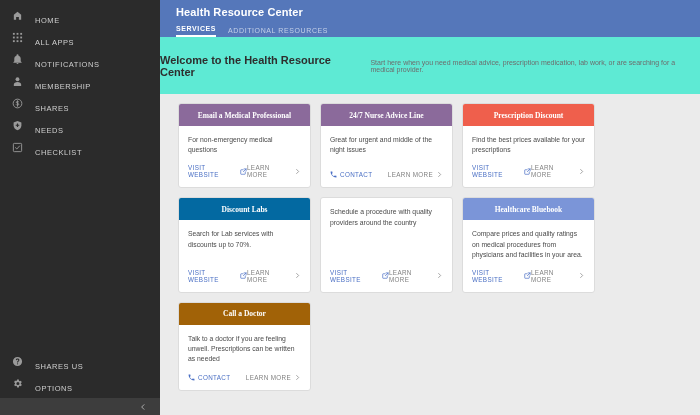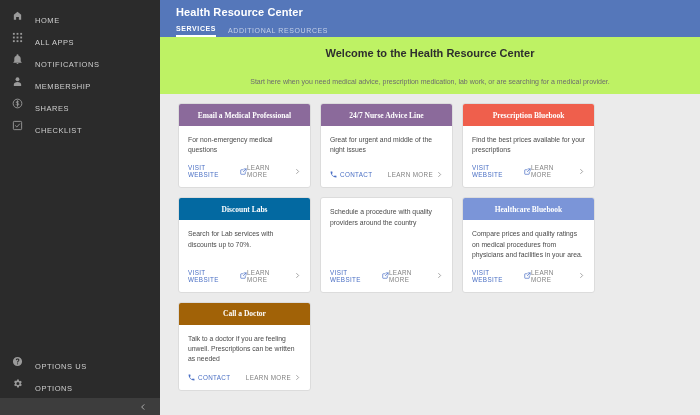--- a/index.html
+++ b/index.html
@@ -79,23 +79,23 @@
     color: #c4d0e8;
     white-space: nowrap;
   }
   .tab.active {
     color: #ffffff;
     font-weight: bold;
     border-bottom: 2px solid #ffffff;
   }
 
   .welcome {
-    background: #bef264;
+    background: #5eead4;
     flex: 0 0 57px;
-    display: flex; flex-direction: column;
+    display: flex; flex-direction: row;
     align-items: center; justify-content: center;
     gap: 19px;
   }
   .welcome-title {
     font-size: 11px; font-weight: bold; color: #2e2e2e;
   }
   .welcome-sub {
     font-size: 7px; color: #6d6d6d;
   }
 
@@ -218,20 +218,29 @@
       <div class="nav-item">
         <span class="nav-ico">
           <svg width="11" height="11" viewBox="0 0 24 24" fill="none" stroke="currentColor" stroke-width="2">
             <circle cx="12" cy="12" r="9.5"></circle>
             <path d="M14.6 8.6c-.6-.8-1.6-1.2-2.6-1.2-1.5 0-2.6.8-2.6 2s1 1.7 2.6 2.1c1.7.4 2.8 1 2.8 2.3 0 1.3-1.2 2.1-2.8 2.1-1.2 0-2.2-.4-2.8-1.3M12 6v12" stroke-linecap="round"></path>
           </svg>
         </span>
         <span class="nav-label">SHARES</span>
       </div>
 
+      <div class="nav-item">
+        <span class="nav-ico">
+          <svg width="11" height="11" viewBox="0 0 24 24" fill="currentColor">
+            <path d="M12 2 3.5 5.2v6.3c0 5.2 3.6 9.8 8.5 10.9 4.9-1.1 8.5-5.7 8.5-10.9V5.2L12 2z"></path>
+            <path d="M13.3 7.6h-2.6v2.6H8.1v2.6h2.6v2.6h2.6v-2.6h2.6v-2.6h-2.6V7.6z" fill="#2b2b2b"></path>
+          </svg>
+        </span>
+        <span class="nav-label">NEEDS</span>
+      </div>
 
       <div class="nav-item">
         <span class="nav-ico">
           <svg width="11" height="11" viewBox="0 0 24 24" fill="none" stroke="currentColor" stroke-width="2">
             <rect x="3" y="3" width="18" height="18" rx="2"></rect>
             <path d="M7.5 12.3l3 3 6-6.6" stroke-linecap="round" stroke-linejoin="round"></path>
           </svg>
         </span>
         <span class="nav-label">CHECKLIST</span>
       </div>
@@ -239,21 +248,21 @@
     </div>
 
     <div class="nav-bottom">
 
       <div class="nav-item">
         <span class="nav-ico">
           <svg width="11" height="11" viewBox="0 0 24 24" fill="currentColor">
             <path d="M12 2a10 10 0 1 0 0 20 10 10 0 0 0 0-20zm.1 16.3a1.3 1.3 0 1 1 0-2.6 1.3 1.3 0 0 1 0 2.6zm2.2-6.4c-.9.7-1.1 1.1-1.1 1.9v.4h-2.2v-.6c0-1.4.5-2.1 1.5-2.9.9-.7 1.2-1 1.2-1.7 0-.8-.6-1.3-1.5-1.3-.9 0-1.6.5-1.8 1.5l-2.1-.5c.4-1.9 1.9-3 4-3 2.2 0 3.8 1.2 3.8 3.1 0 1.2-.5 2-1.8 3.1z"></path>
           </svg>
         </span>
-        <span class="nav-label">OPTIONS US</span>
+        <span class="nav-label">SHARES US</span>
       </div>
 
       <div class="nav-item">
         <span class="nav-ico">
           <svg width="11" height="11" viewBox="0 0 24 24" fill="currentColor">
             <path d="M19.4 13a7.6 7.6 0 0 0 0-2l2-1.6-2-3.4-2.4 1a7.5 7.5 0 0 0-1.7-1L14.9 3h-3.9l-.4 2.6c-.6.2-1.2.6-1.7 1l-2.4-1-2 3.4L6.6 11a7.6 7.6 0 0 0 0 2l-2 1.6 2 3.4 2.4-1c.5.4 1.1.8 1.7 1l.4 2.6h3.9l.4-2.6c.6-.2 1.2-.6 1.7-1l2.4 1 2-3.4-2-1.6zM12.9 15.4a3.4 3.4 0 1 1 0-6.8 3.4 3.4 0 0 1 0 6.8z"></path>
           </svg>
         </span>
         <span class="nav-label">OPTIONS</span>
       </div>
@@ -332,21 +341,21 @@
               <span class="chev">
                 <svg width="7" height="7" viewBox="0 0 24 24" fill="none" stroke="currentColor" stroke-width="2.4" stroke-linecap="round" stroke-linejoin="round">
                     <path d="M9 5l7 7-7 7"></path>
                   </svg>
               </span>
             </div>
           </div>
         </div>
 
         <div class="card row1">
-          <div class="card-header" style="background:#ef5f4c">Prescription Bluebook</div>
+          <div class="card-header" style="background:#ef5f4c">Prescription Discount</div>
           <div class="card-body">
             <div class="card-desc">Find the best prices available for your prescriptions</div>
           </div>
           <div class="card-footer">
             <div class="action-link">
               <span>VISIT WEBSITE</span>
               <span class="glyph">
                 <svg width="7" height="7" viewBox="0 0 24 24" fill="none" stroke="currentColor" stroke-width="2.4" stroke-linecap="round" stroke-linejoin="round">
                   <path d="M14 3h7v7M21 3l-9.5 9.5M18 13.5V20a1.5 1.5 0 0 1-1.5 1.5H4A1.5 1.5 0 0 1 2.5 20V7.5A1.5 1.5 0 0 1 4 6h6.5"></path>
                 </svg>

